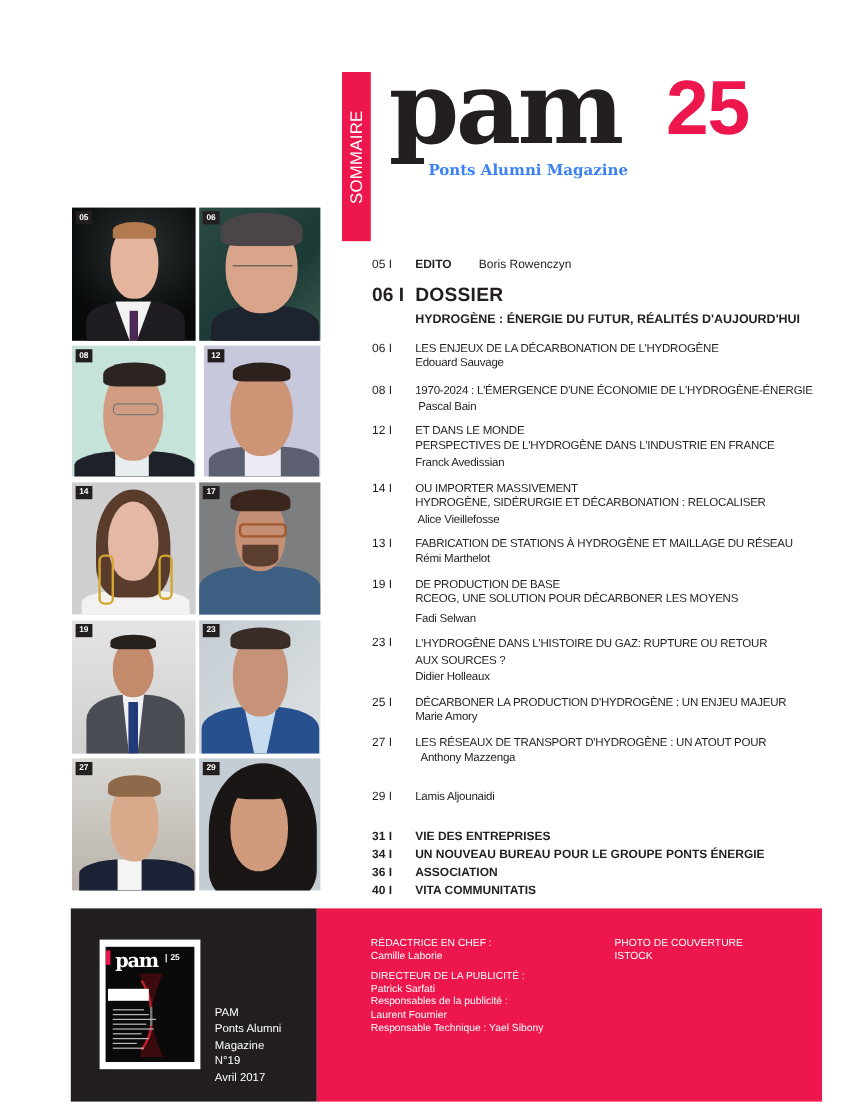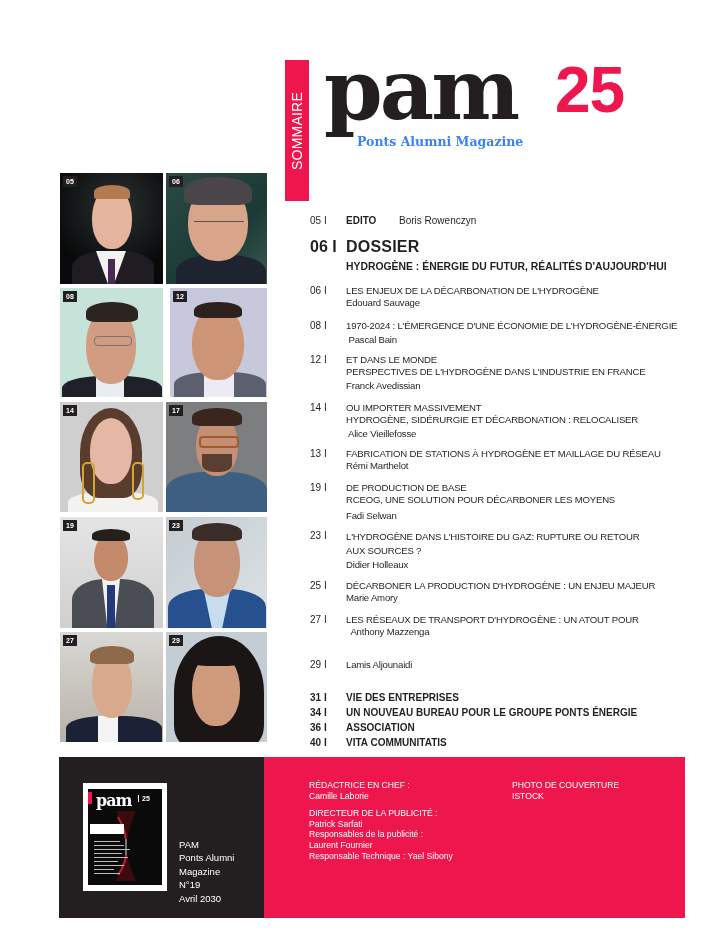--- a/index.html
+++ b/index.html
@@ -280,21 +280,21 @@
       <div style="top:84px;width:26px;"></div>
     </div>
   </div>
 </div>
 
 <div class="pam-info">
   <div>PAM</div>
   <div>Ponts Alumni</div>
   <div>Magazine</div>
   <div>N°19</div>
-  <div>Avril 2030</div>
+  <div>Avril 2017</div>
 </div>
 
 <div class="credits">
   <div>RÉDACTRICE EN CHEF :</div>
   <div>Camille Laborie</div>
   <div class="gap"></div>
   <div>DIRECTEUR DE LA PUBLICITÉ :</div>
   <div>Patrick Sarfati</div>
   <div>Responsables de la publicité :</div>
   <div>Laurent Fournier</div>

